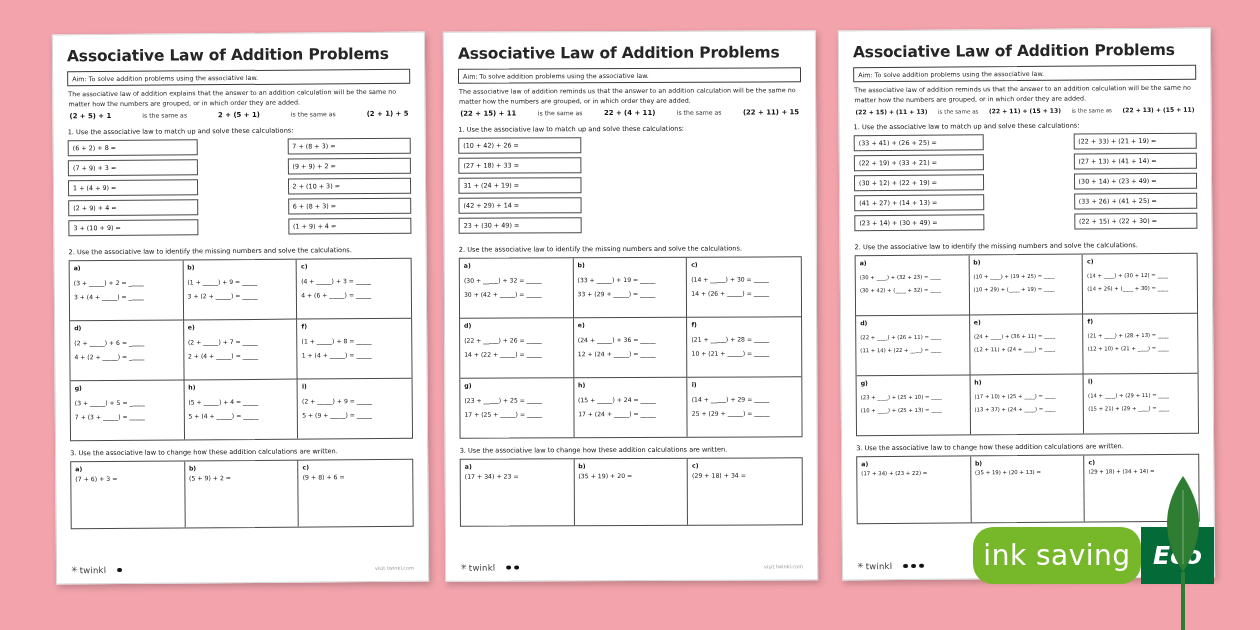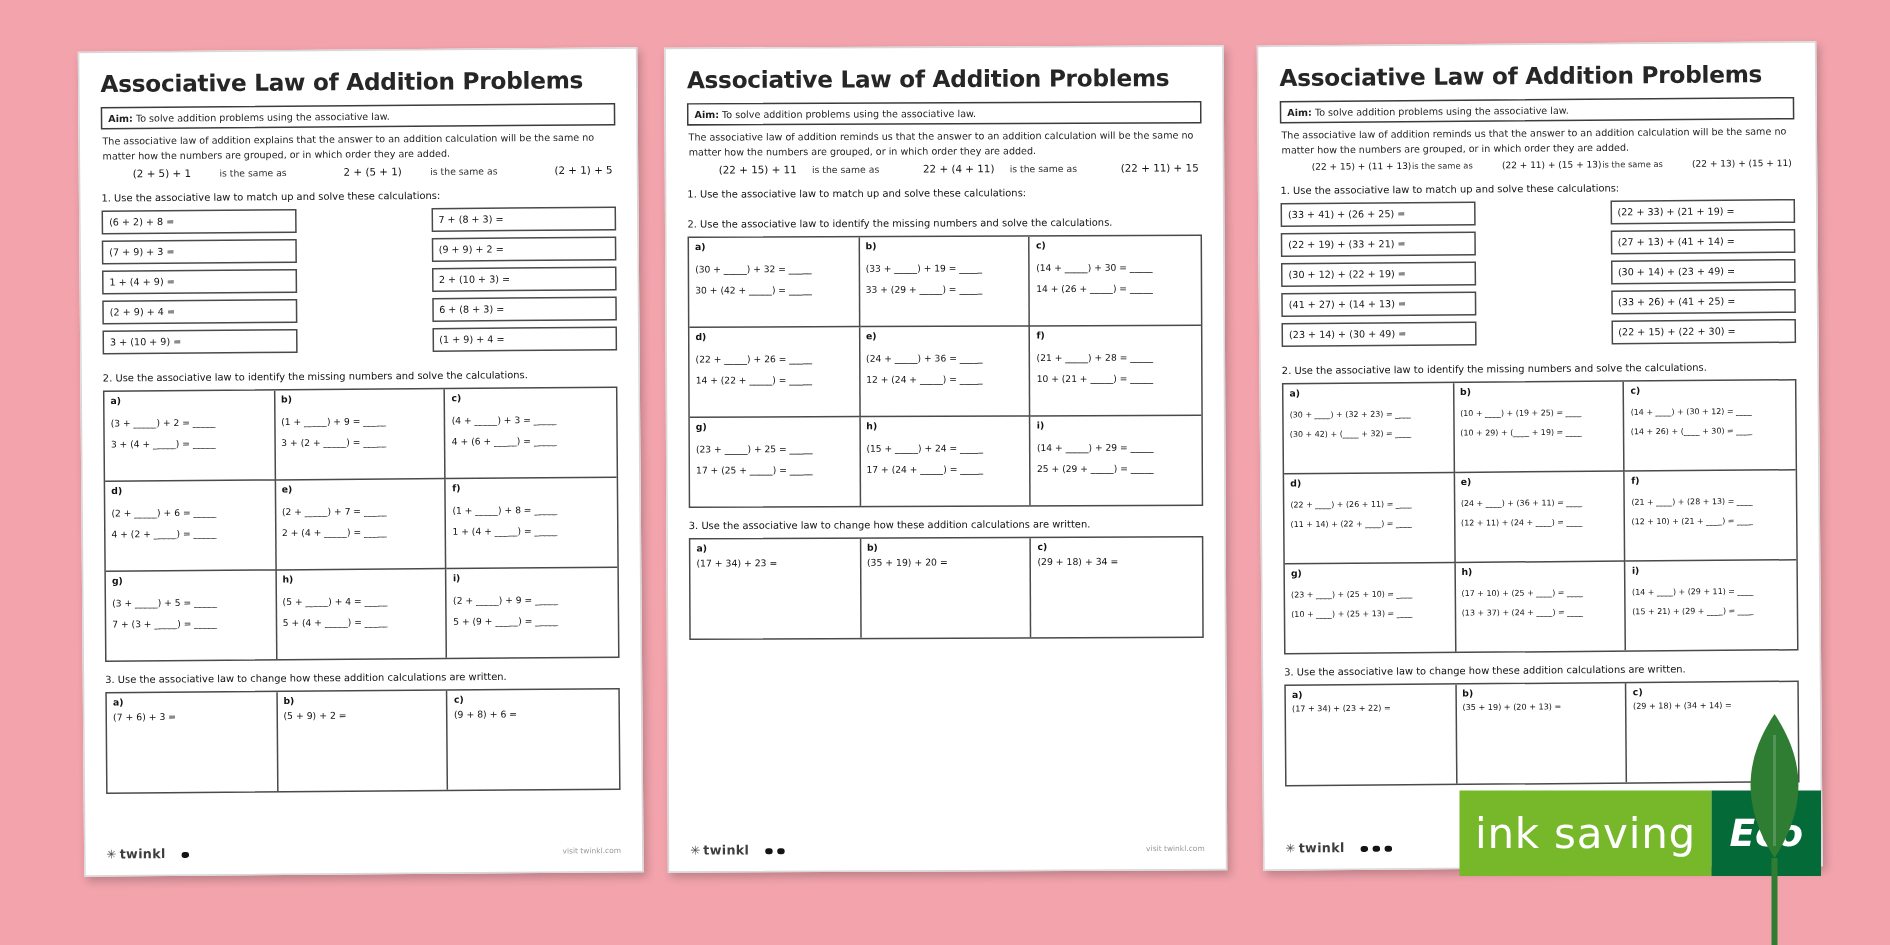--- a/index.html
+++ b/index.html
@@ -27,30 +27,30 @@
 
   .title {
     font-size: 15.5px; font-weight: 700; color: #262626;
     margin: 0 0 6px 0; letter-spacing: -0.2px;
   }
   .aim-box {
     border: 1px solid #3c3c3c;
     padding: 2.5px 4px;
     font-size: 6.4px; color: #1e1e1e;
   }
-  .aim-label { font-weight: 700; }
+  .aim-label { font-weight: 400; }
   .explanation {
     font-size: 6.4px; color: #1e1e1e; line-height: 1.5;
     margin: 4px 1px 3px 1px;
   }
   .example-row {
     display: flex; align-items: baseline; justify-content: space-between;
     font-size: 6.9px; color: #111; margin: 3px 2px 2px 2px;
   }
-  .example-row .eq { font-weight: 400; margin-left: 19px; }
+  .example-row .eq { font-weight: 700; }
   .example-row .same { font-weight: 400; font-size: 6.2px; color: #333; }
   .page-3 .example-row { font-size: 6px; }
   .page-3 .example-row .same { font-size: 5.6px; }
 
   .instruction { font-size: 6.6px; color: #111; margin: 8px 0 4px 0; }
 
   .q1-cols { display: flex; justify-content: space-between; }
   .q1-col { width: 38%; }
   .q1-col:last-child { width: 36%; }
   .eq-box {
@@ -88,35 +88,35 @@
   .q3-label { font-size: 6.2px; font-weight: 700; color: #111; display: block; }
   .q3-line { font-size: 6.2px; color: #111; margin-top: 3px; white-space: nowrap; }
   .page-3 .q3-line { font-size: 5.4px; }
 
   .page-footer {
     position: absolute; left: 14px; right: 14px; bottom: 8px;
     display: flex; align-items: center;
   }
   .brand { display: flex; align-items: center; gap: 2px; }
   .brand-mark { font-size: 8px; color: #4a4a4a; line-height: 1; }
-  .brand-text { font-size: 8.5px; font-weight: 700; color: #3d3d3d; letter-spacing: 0.2px; }
+  .brand-text { font-size: 8.5px; font-weight: 400; color: #3d3d3d; letter-spacing: 0.2px; }
   .level-dots { display: flex; gap: 3.5px; margin-left: 11px; }
   .dot { width: 4.5px; height: 4.5px; background: #141414; border-radius: 50%; }
   .footer-right { margin-left: auto; font-size: 5px; color: #9a9a9a; }
 
   .banner {
     position: absolute; left: 973px; top: 527px;
     height: 57px; width: 241px;
     display: flex; z-index: 5;
   }
   .banner-main {
     background: #76b82a; color: #fff;
     flex: 1;
     display: flex; align-items: center; justify-content: center;
-    font-size: 28px; font-weight: 500; letter-spacing: 0.5px;
+    font-size: 28px; font-weight: 500; letter-spacing: 0.5px; border-radius: 20px;
   }
   .eco-box {
     width: 73px; background: #046a38;
     display: flex; align-items: center; justify-content: center;
     position: relative;
   }
   .eco-text { color: #fff; font-size: 25px; font-weight: 700; font-style: italic; }
   .leaf {
     position: absolute; left: 1152px; top: 474px;
     width: 62px; height: 156px;
@@ -235,20 +235,27 @@
       <p class="explanation">The associative law of addition reminds us that the answer to an addition calculation will be the same no matter how the numbers are grouped, or in which order they are added.</p>
       <div class="example-row">
         <span class="eq">(22 + 15) + 11</span>
         <span class="same">is the same as</span>
         <span class="eq">22 + (4 + 11)</span>
         <span class="same">is the same as</span>
         <span class="eq">(22 + 11) + 15</span>
       </div>
       <p class="instruction">1.  Use the associative law to match up and solve these calculations:</p>
       <div class="q1-cols">
+        <div class="q1-col">
+          <div class="eq-box">(10 + 42) + 26 =</div>
+          <div class="eq-box">(27 + 18) + 33 =</div>
+          <div class="eq-box">31 + (24 + 19) =</div>
+          <div class="eq-box">(42 + 29) + 14 =</div>
+          <div class="eq-box">23 + (30 + 49) =</div>
+        </div>
       </div>
       <p class="instruction">2.  Use the associative law to identify the missing numbers and solve the calculations.</p>
       <div class="q2-grid">
         <div class="q2-cell">
           <span class="q2-label">a)</span>
           <div class="q2-line">(30 + _____) + 32 = _____</div>
           <div class="q2-line">30 + (42 + _____) = _____</div>
         </div>
         <div class="q2-cell">
           <span class="q2-label">b)</span>

